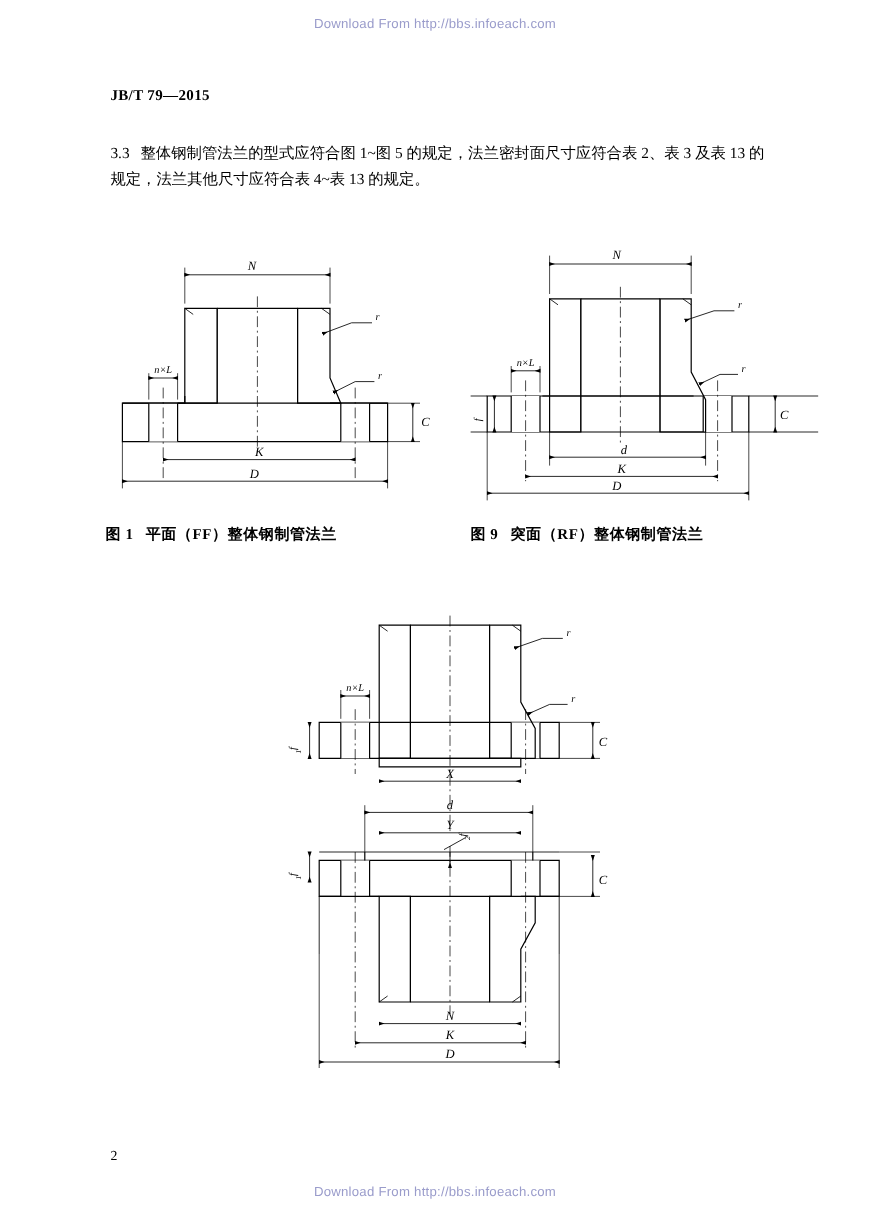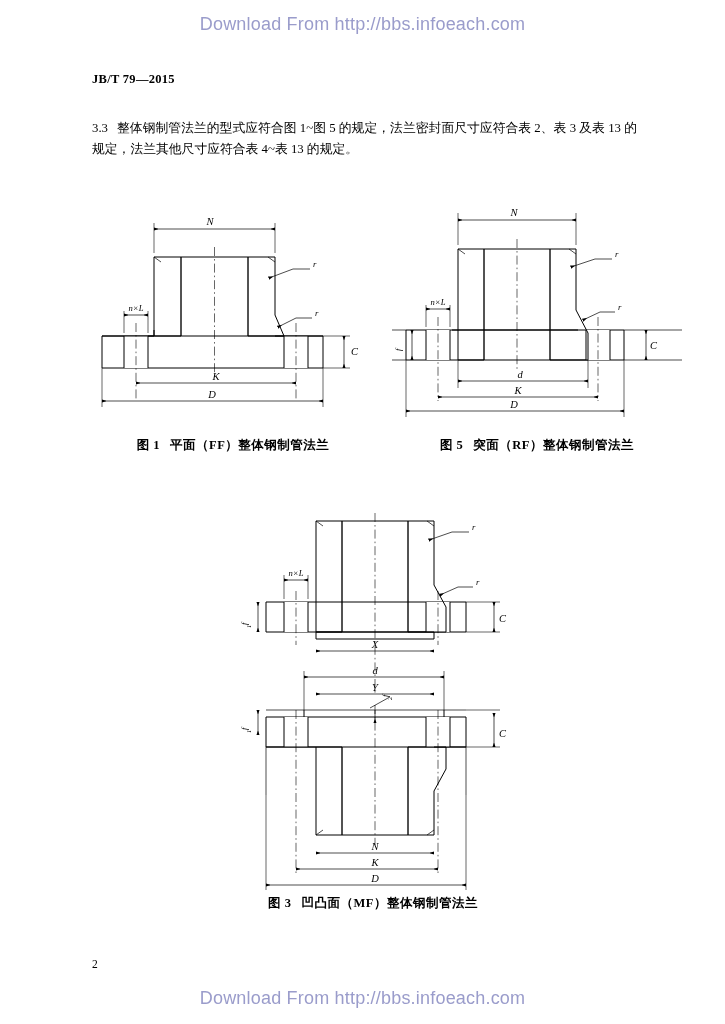--- a/index.html
+++ b/index.html
@@ -22,21 +22,21 @@
     background: #fff;
   }
 
   
   .watermark {
     position: absolute;
     left: 0;
     width: 725px;
     text-align: center;
     font-family: "Liberation Sans", "DejaVu Sans", sans-serif;
-    font-size: 18px;
+    font-size: 11px;
     color: #9a9ccb;
     letter-spacing: 0.2px;
   }
   .watermark.top { top: 14px; }
   .watermark.bottom { top: 988px; }
 
   
   .std-header {
     position: absolute;
     left: 92px;
@@ -61,21 +61,20 @@
     font-weight: normal;
     margin-right: 9px;
   }
 
   
   .fig {
     position: absolute;
   }
   .fig-caption {
     position: absolute;
-    text-align: center;
     font-size: 12.5px;
     font-weight: bold;
     letter-spacing: 0.5px;
     white-space: nowrap;
   }
   .fig-caption .cap-no { margin-right: 10px; }
 
   
   svg { display: block; }
   .ln { stroke: #000; fill: none; }
@@ -271,21 +270,21 @@
       <line class="ln thin" x1="46" y1="192" x2="206" y2="192" marker-start="url(#ar2s)" marker-end="url(#ar2)"></line>
       <text class="lbl" x="126" y="189" text-anchor="middle">K</text>
 
       <line class="ext" x1="14" y1="155" x2="14" y2="212"></line>
       <line class="ext" x1="232" y1="155" x2="232" y2="212"></line>
       <line class="ln thin" x1="14" y1="206" x2="232" y2="206" marker-start="url(#ar2s)" marker-end="url(#ar2)"></line>
       <text class="lbl" x="122" y="203" text-anchor="middle">D</text>
     </svg>
 
     <div class="fig-caption" style="left:0; top:232px; width:290px;">
-      <span class="cap-no">图 5</span><span>突面（RF）整体钢制管法兰</span>
+      <span class="cap-no">图 9</span><span>突面（RF）整体钢制管法兰</span>
     </div>
   </div>
 
   <div class="fig" style="left:228px; top:495px; width:290px; height:400px;">
     <svg width="290" height="400" viewBox="0 0 290 400">
       <defs>
         <pattern id="h3" width="6" height="6" patternTransform="rotate(45)" patternUnits="userSpaceOnUse">
           <line x1="0" y1="0" x2="0" y2="6" stroke="#000" stroke-width="0.6"></line>
         </pattern>
         <marker id="ar3" markerWidth="7" markerHeight="6" refX="6.4" refY="3" orient="auto">
@@ -388,22 +387,19 @@
 
       <line class="ln thin" x1="68" y1="374" x2="210" y2="374" marker-start="url(#ar3s)" marker-end="url(#ar3)"></line>
       <text class="lbl" x="147" y="371" text-anchor="middle">K</text>
 
       <line class="ext" x1="38" y1="300" x2="38" y2="395"></line>
       <line class="ext" x1="238" y1="300" x2="238" y2="395"></line>
       <line class="ln thin" x1="38" y1="390" x2="238" y2="390" marker-start="url(#ar3s)" marker-end="url(#ar3)"></line>
       <text class="lbl" x="147" y="387" text-anchor="middle">D</text>
     </svg>
 
-    <div class="fig-caption" style="left:0; top:400px; width:290px;">
-      <span class="cap-no">图 3</span><span>凹凸面（MF）整体钢制管法兰</span>
-    </div>
   </div>
 
   <div class="page-no">2</div>
 
   <div class="watermark bottom">Download From http://bbs.infoeach.com</div>
 
 </div>
 
 </body></html>

